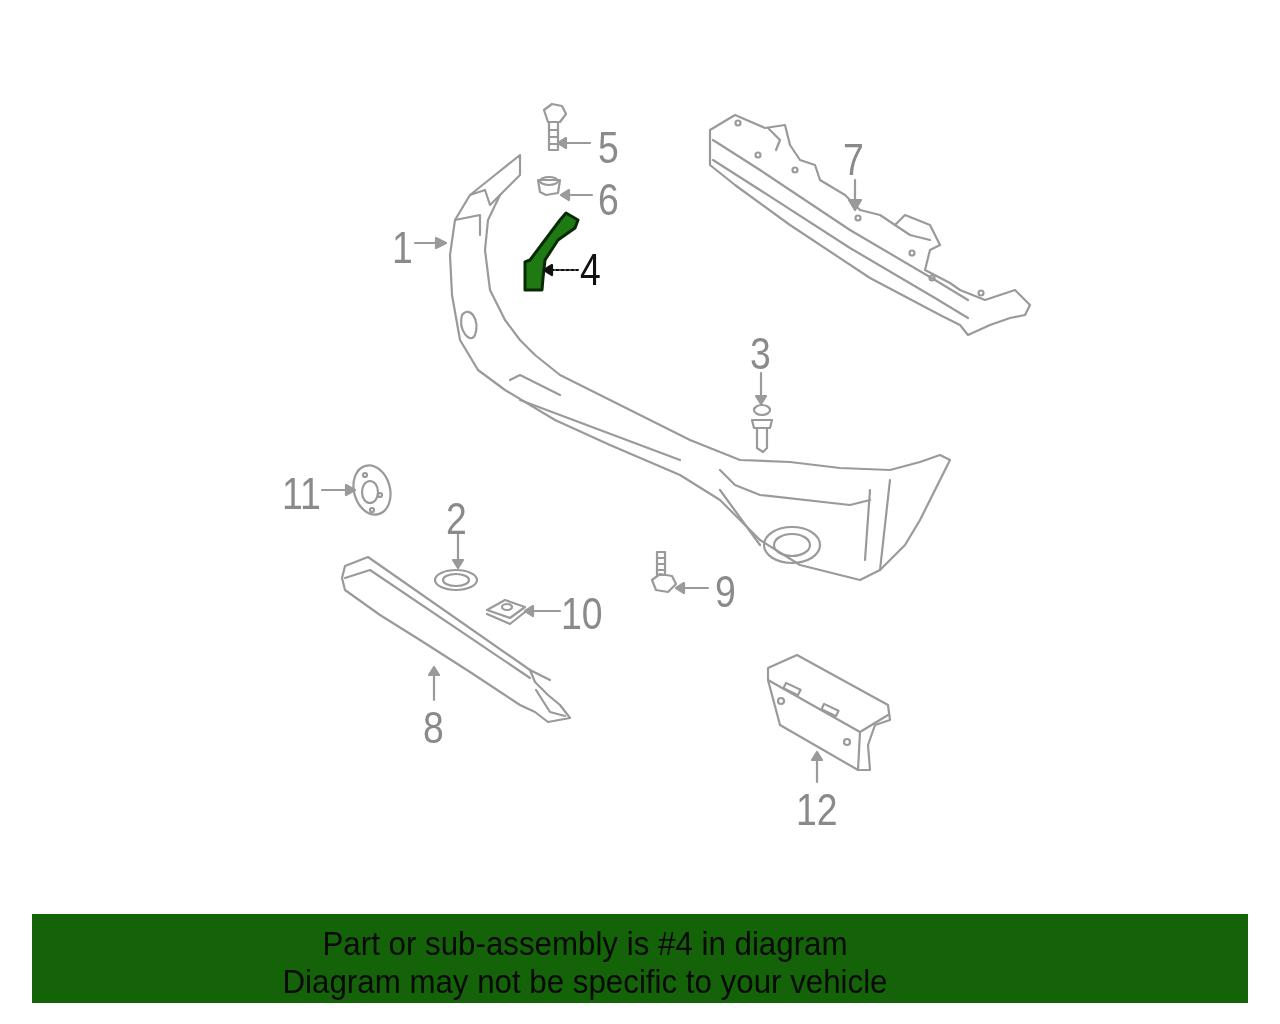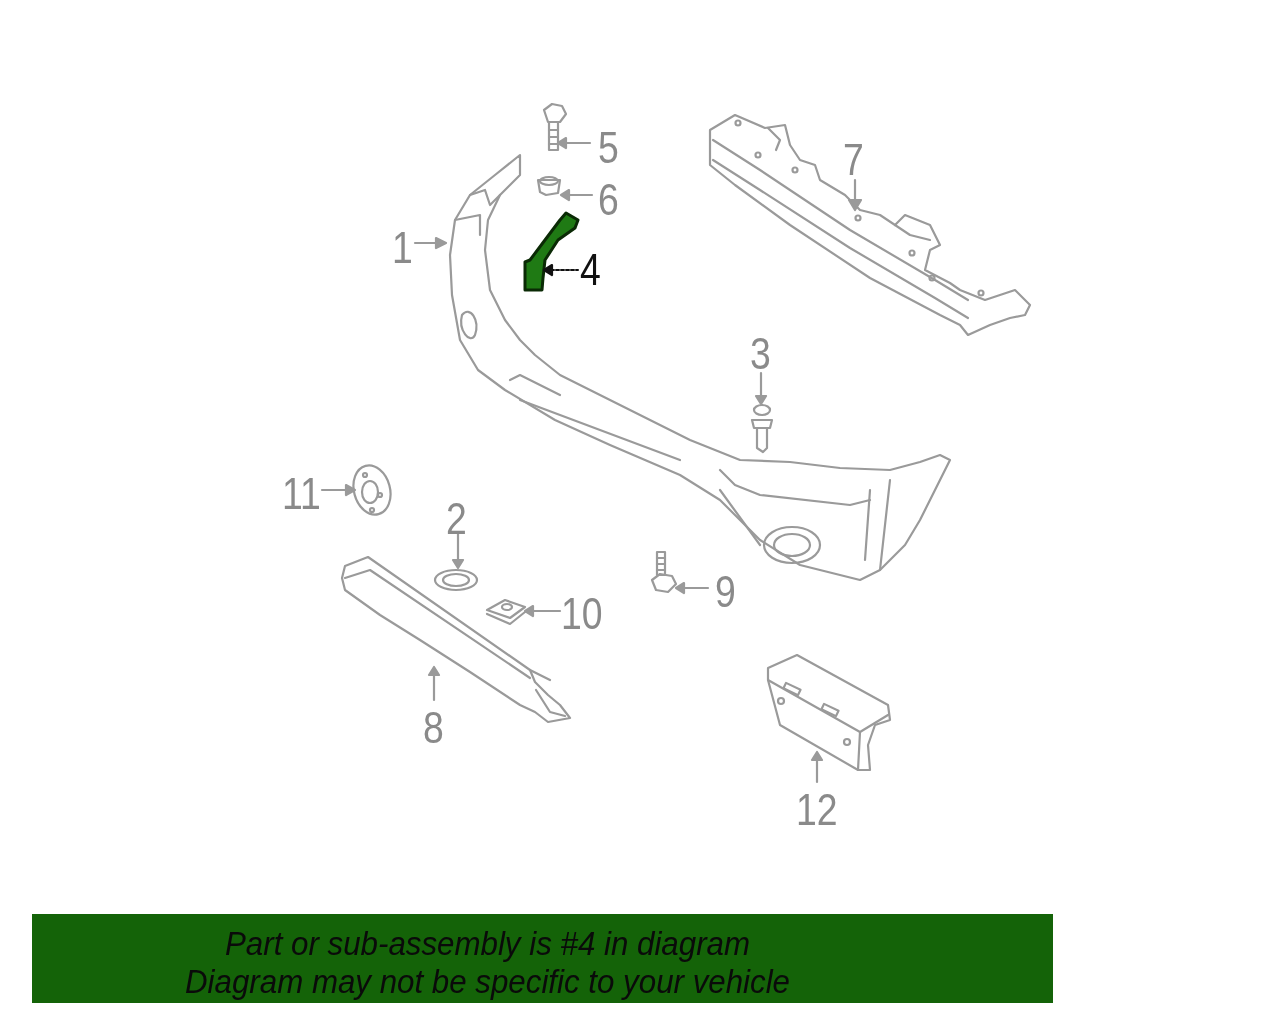--- a/index.html
+++ b/index.html
@@ -1,20 +1,20 @@
 <!DOCTYPE html>
 <html><head>
 <meta charset="utf-8">
 <style>
   html, body { margin: 0; padding: 0; background: #ffffff; }
   body { width: 1280px; height: 1024px; position: relative; overflow: hidden; font-family: "Liberation Sans", sans-serif; }
   #diagram { position: absolute; left: 0; top: 0; width: 1280px; height: 900px; }
   .callout { position: absolute; font-family: "Liberation Sans", sans-serif; font-size: 44px; color: #8a8a8a; line-height: 1; transform: scaleX(0.85); transform-origin: left top; }
   .callout.highlight { color: #111111; }
-  #banner { position: absolute; left: 32px; top: 914px; width: 1021px; height: 89px; background: #146308; font-style: italic; }
+  #banner { position: absolute; left: 32px; top: 914px; width: 1216px; height: 89px; background: #146308; }
   #banner .line { position: absolute; left: 0; width: 100%; text-align: center; font-family: "Liberation Sans", sans-serif; font-size: 34px; color: #0a0a0a; line-height: 1; transform: scaleX(0.92); }
   #banner .l1 { top: 12px; margin-left: -55px; }
   #banner .l2 { top: 50px; margin-left: -55px; }
 </style>
 </head>
 <body>
 
 <div id="diagram">
   <svg width="1280" height="900" viewBox="0 0 1280 900" fill="none" stroke="#9a9a9a" stroke-width="2.2" stroke-linejoin="round" stroke-linecap="round">
 

